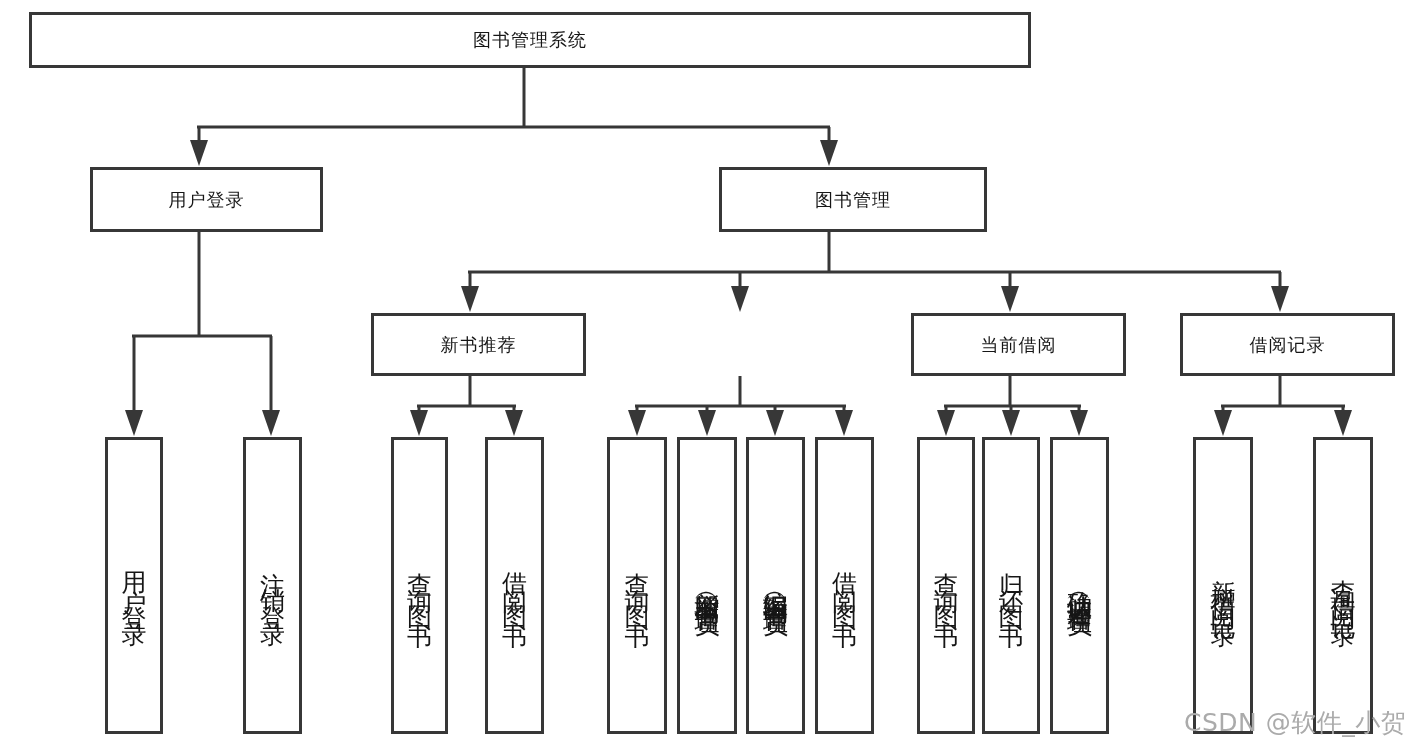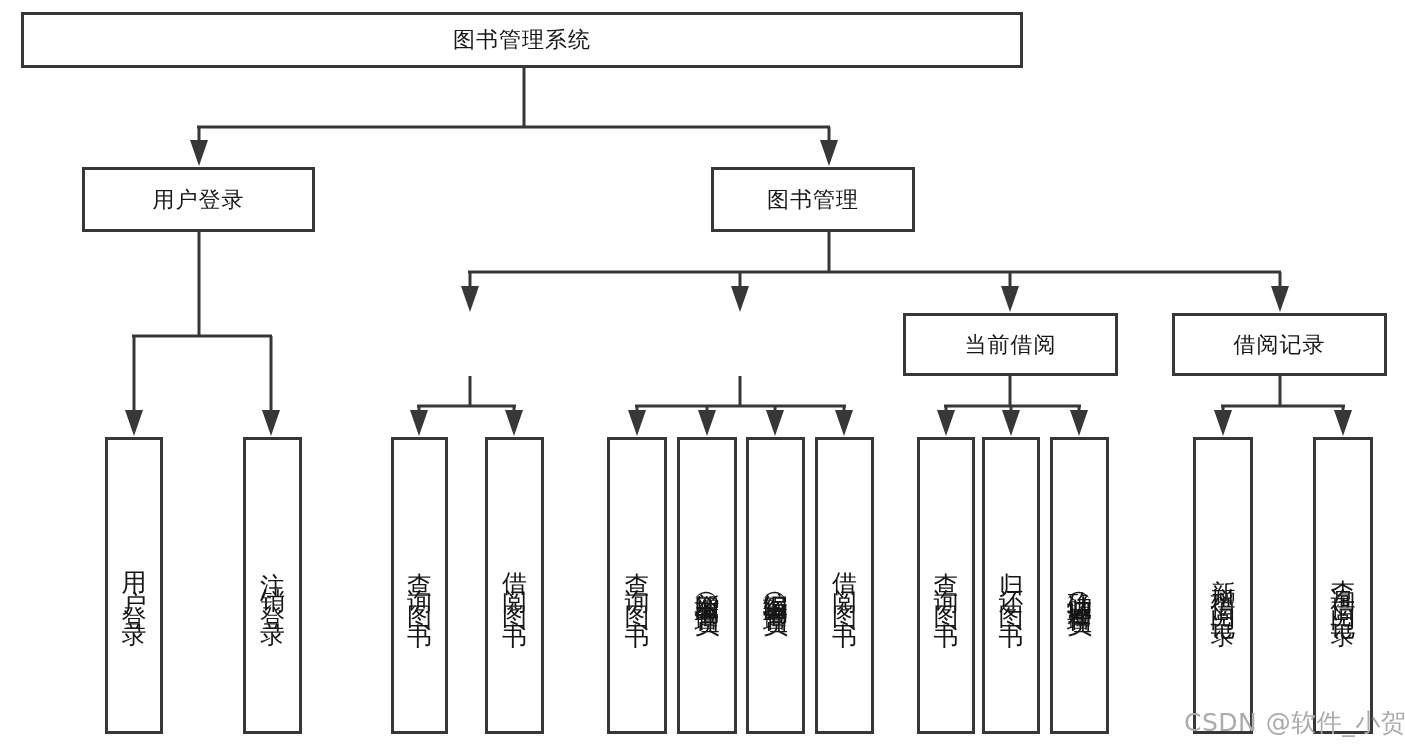--- a/index.html
+++ b/index.html
@@ -22,35 +22,35 @@
 
   .node{
     position:absolute;
     box-sizing:border-box;
     border:3px solid var(--line);
     background:var(--bg);
     color:var(--text);
     display:flex;align-items:center;justify-content:center;
     z-index:2;
   }
-  .h-node{font-size:22px;font-weight:500;letter-spacing:1px;}
+  .h-node{font-size:18px;font-weight:500;letter-spacing:1px;margin-left:8px;}
   .v-node{font-size:25px;font-weight:500;}
   .v-node span{
     writing-mode:vertical-rl;
     text-orientation:mixed;
     line-height:1;
   }
   .ls4 span{letter-spacing:17px;}
   .ls6 span{letter-spacing:9px;}
   .ls9 span{letter-spacing:3px;}
 
   
   .pos-root {left:21px;  top:12px;  width:1002px;height:56px;}
   .pos-ulogin{left:82px; top:167px; width:233px; height:65px;}
-  .pos-bmgmt{left:711px; top:167px; width:204px; height:65px;}
+  .pos-bmgmt{left:711px; top:167px; width:268px; height:65px;}
   .pos-newrec{left:363px;top:313px; width:215px; height:63px;}
   .pos-bborrow{left:633px;top:313px;width:215px; height:63px;}
   .pos-cborrow{left:903px;top:313px;width:215px; height:63px;}
   .pos-brec {left:1172px;top:313px; width:215px; height:63px;}
 
   
   .leaf{top:437px;height:297px;}
   .pos-l0 {left:105px; width:58px;}
   .pos-l1 {left:243px; width:59px;}
   .pos-l2 {left:391px; width:57px;}
@@ -146,20 +146,23 @@
     <span>图书管理系统</span>
   </div>
 
   <div class="node h-node pos-ulogin">
     <span>用户登录</span>
   </div>
   <div class="node h-node pos-bmgmt">
     <span>图书管理</span>
   </div>
 
+  <div class="node h-node pos-newrec">
+    <span>新书推荐</span>
+  </div>
   <div class="node h-node pos-cborrow">
     <span>当前借阅</span>
   </div>
   <div class="node h-node pos-brec">
     <span>借阅记录</span>
   </div>
 
   <div class="node v-node leaf ls4 pos-l0">
     <span>用户登录</span>
   </div>

